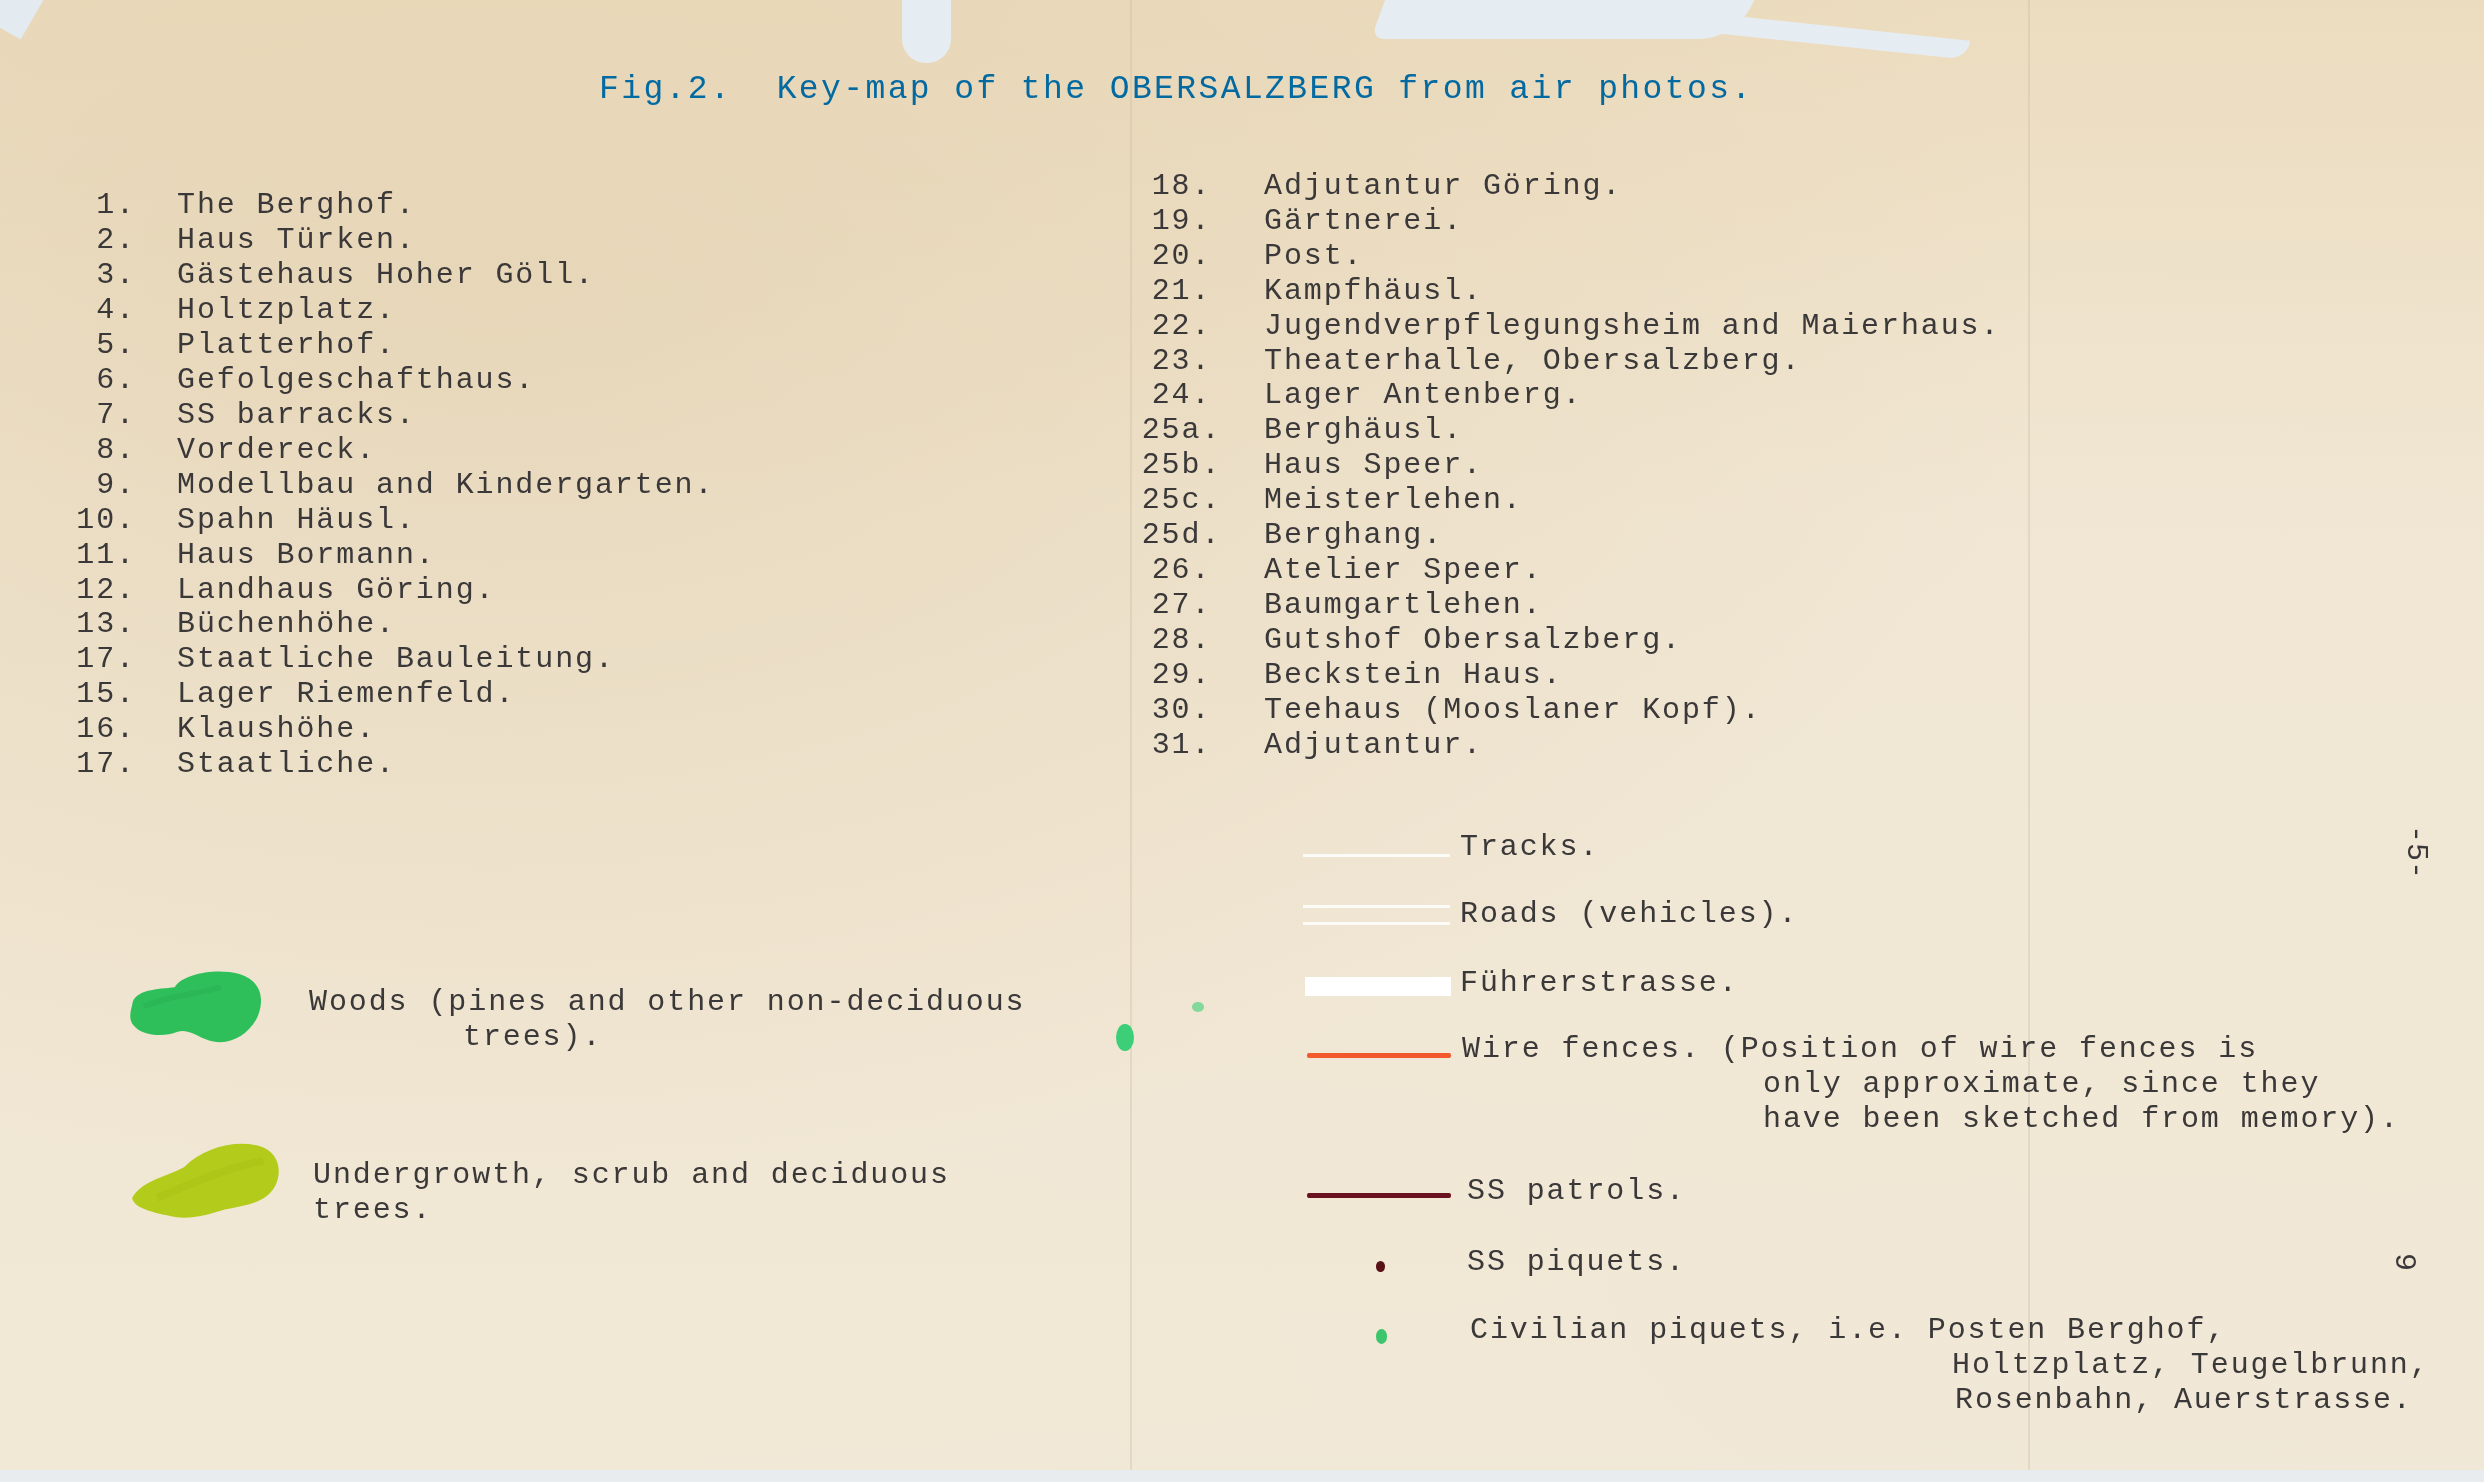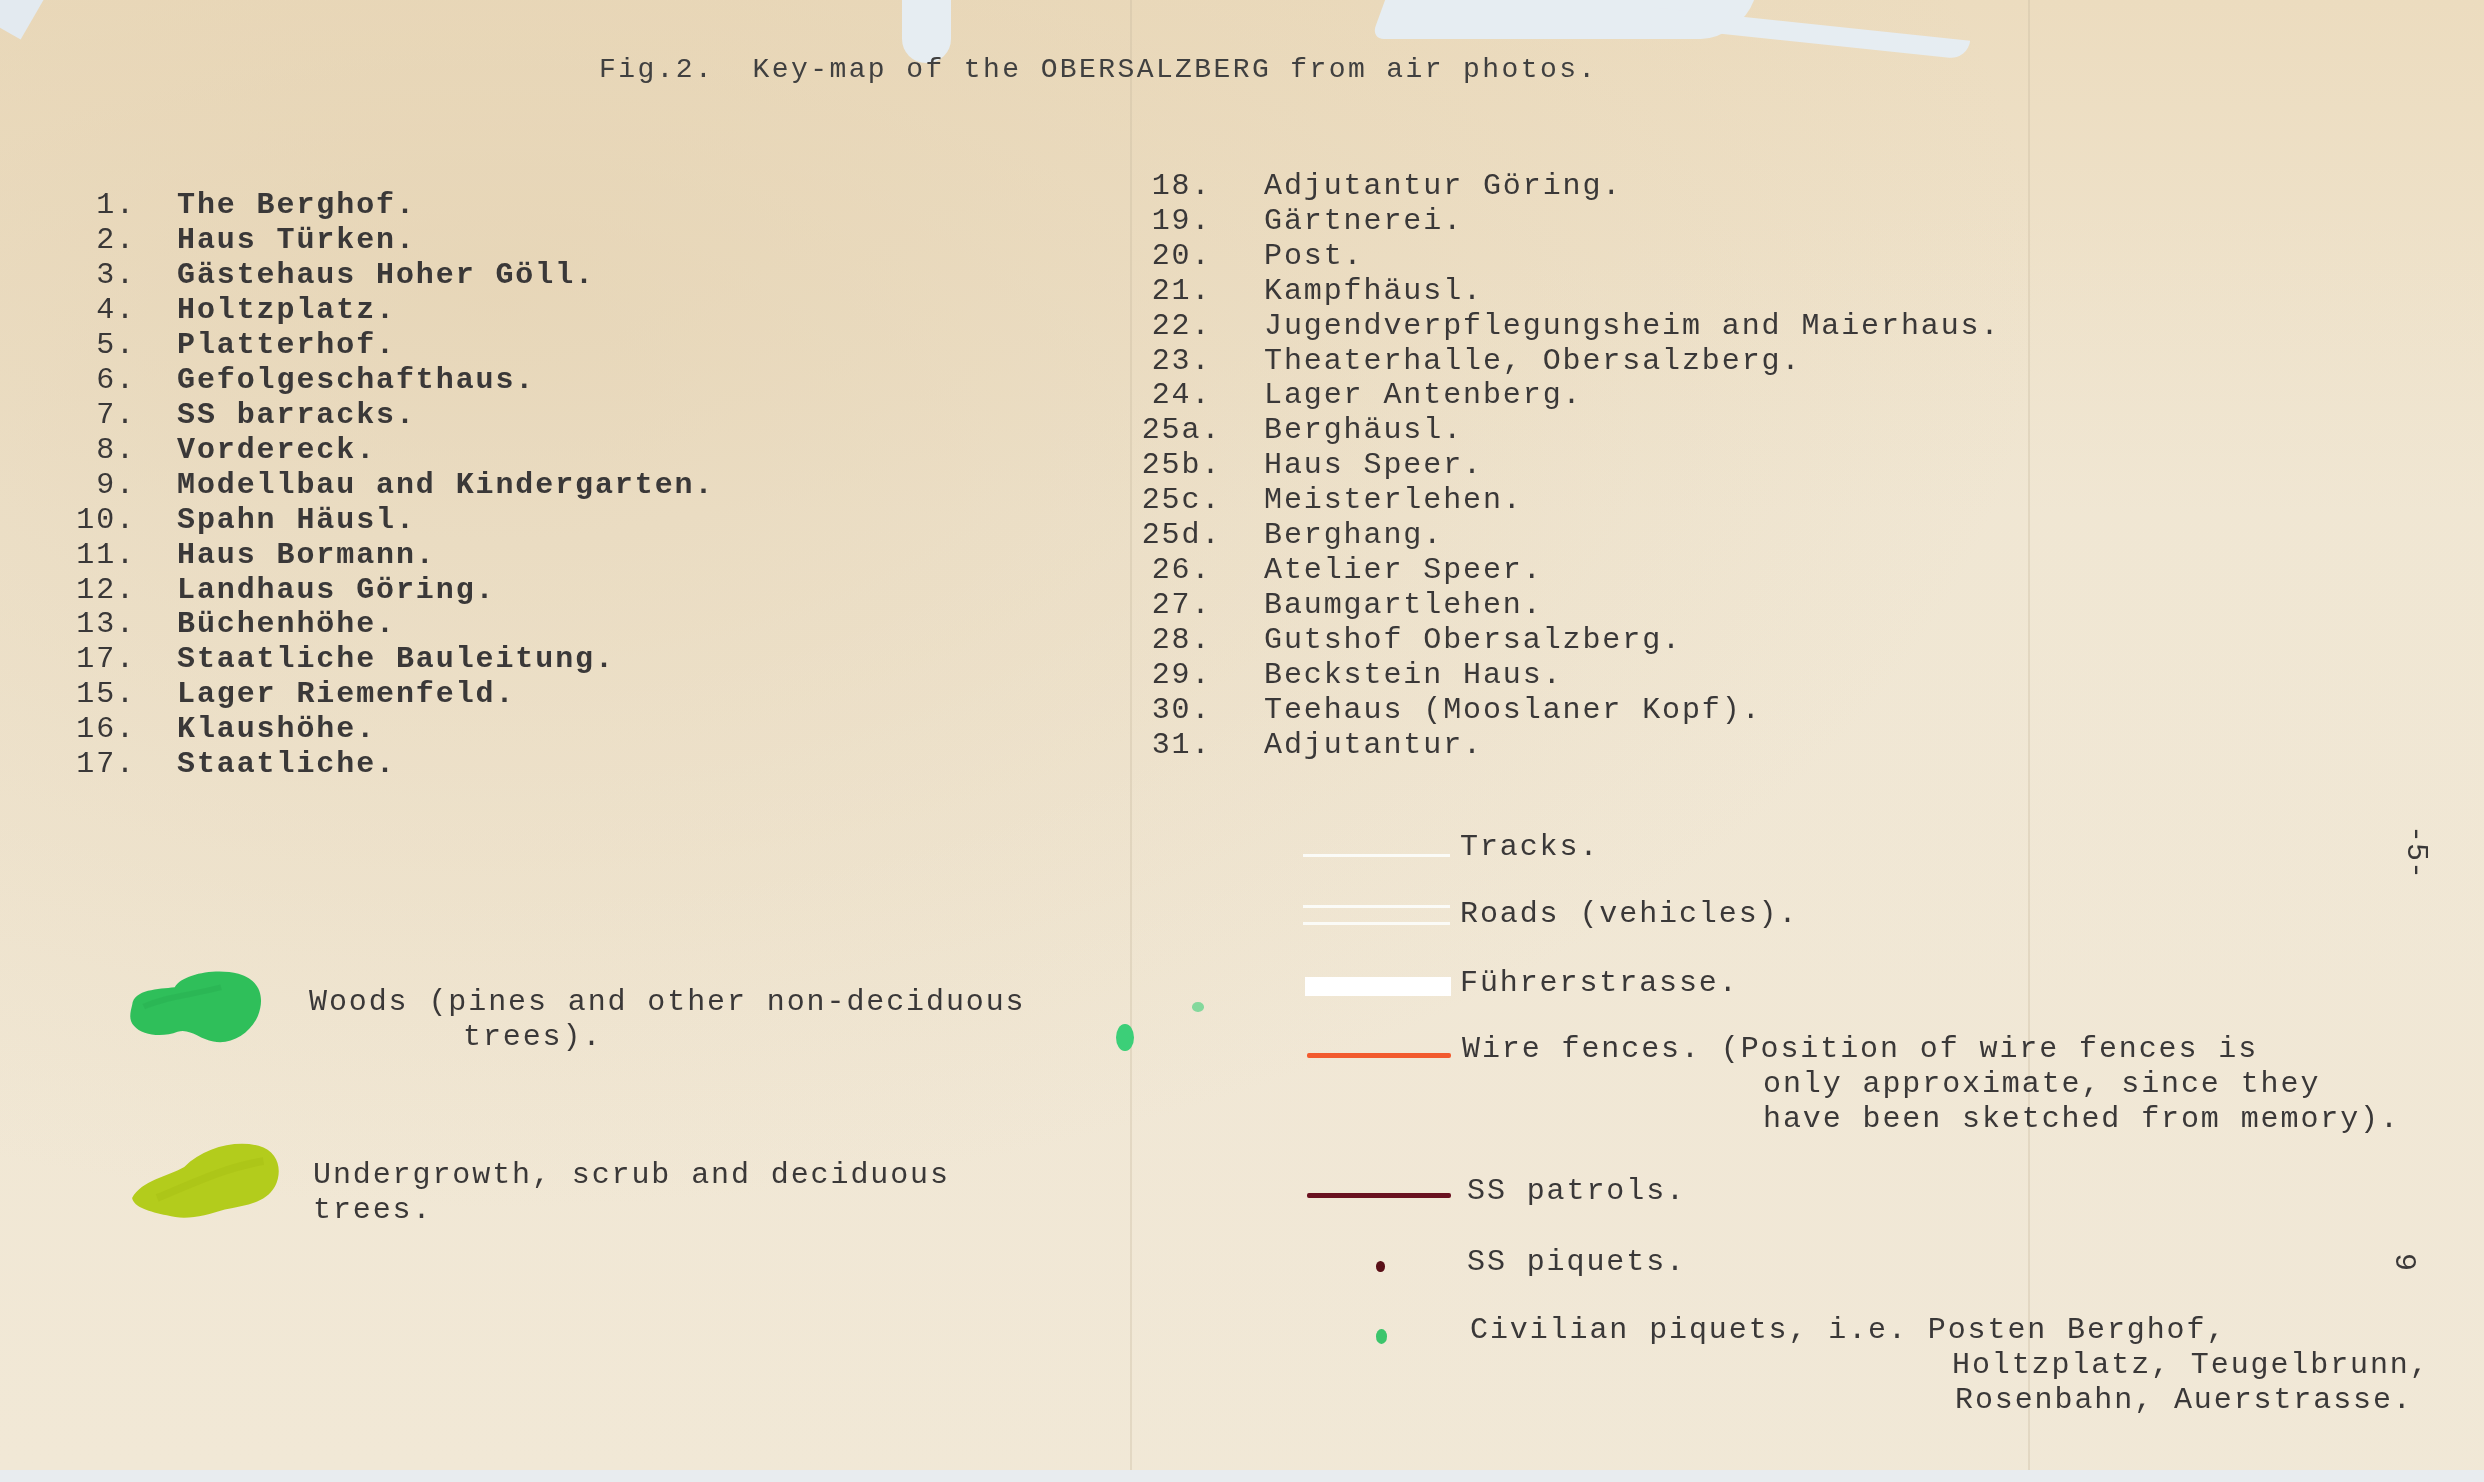--- a/index.html
+++ b/index.html
@@ -18,24 +18,24 @@
   }
   .bottom-edge { position:absolute; left:0; top:1470px; width:2484px; height:12.6px; background:#e8ecef; }
   .tear { position:absolute; background:#e6edf2; }
   .tear.a { left: 902px; top: 0; width: 49px; height: 63px; border-radius: 0 0 24px 24px; }
   .tear.b { left: 1378px; top: 0; width: 369px; height: 39px; border-radius: 0 0 58px 19.4px; transform: skewX(-20deg); }
   .tear.c { left: 1650px; top: 24px; width: 320px; height: 19.4px; border-radius: 0 0 39px 9.7px; transform: rotate(6deg); }
   .corner { position:absolute; left:-19.4px; top:-29px; width:58px; height:58px; background:#e3eaf0; transform: rotate(30deg); }
   .fold { position:absolute; top:0; width:1.9px; height:1470px; background: rgba(200,185,160,0.35); }
 
   .t { position: absolute; white-space: pre; font-size: 30px; letter-spacing: 1.9px; line-height: 35px; }
-  .title { left: 599px; top: 52px; font-size: 28px; color:#404040; letter-spacing: 2.4px; }
+  .title { left: 599px; top: 72px; font-size: 33px; color:#0369a1; letter-spacing: 2.4px; }
   .num { text-align: right; width: 89px; }
   .lnum { left: 47px; }
-  .ltxt { left: 177px; font-weight: bold; }
+  .ltxt { left: 177px; }
   .rnum { left: 1135px; width: 93px; text-align: center; }
   .rtxt { left: 1264px; }
 
   .legend-line { position: absolute; left: 1303px; width: 147px; }
   .ln-tracks { top: 854px; height: 2.9px; background: #fbfbf7; }
   .ln-roads1 { top: 905px; height: 2.9px; background: #fbfbf7; }
   .ln-roads2 { top: 922px; height: 2.9px; background: #fbfbf7; }
   .ln-fuhrer { top: 977px; height: 19.4px; background: #ffffff; left: 1305px; width: 146px; }
   .ln-wire { top: 1053px; height: 4.9px; background: #f25a2e; left: 1307px; width: 144px; border-radius: 1.9px; }
   .ln-patrol { top: 1193px; height: 4.9px; background: #6a1220; left: 1307px; width: 144px; border-radius: 1.9px; }

